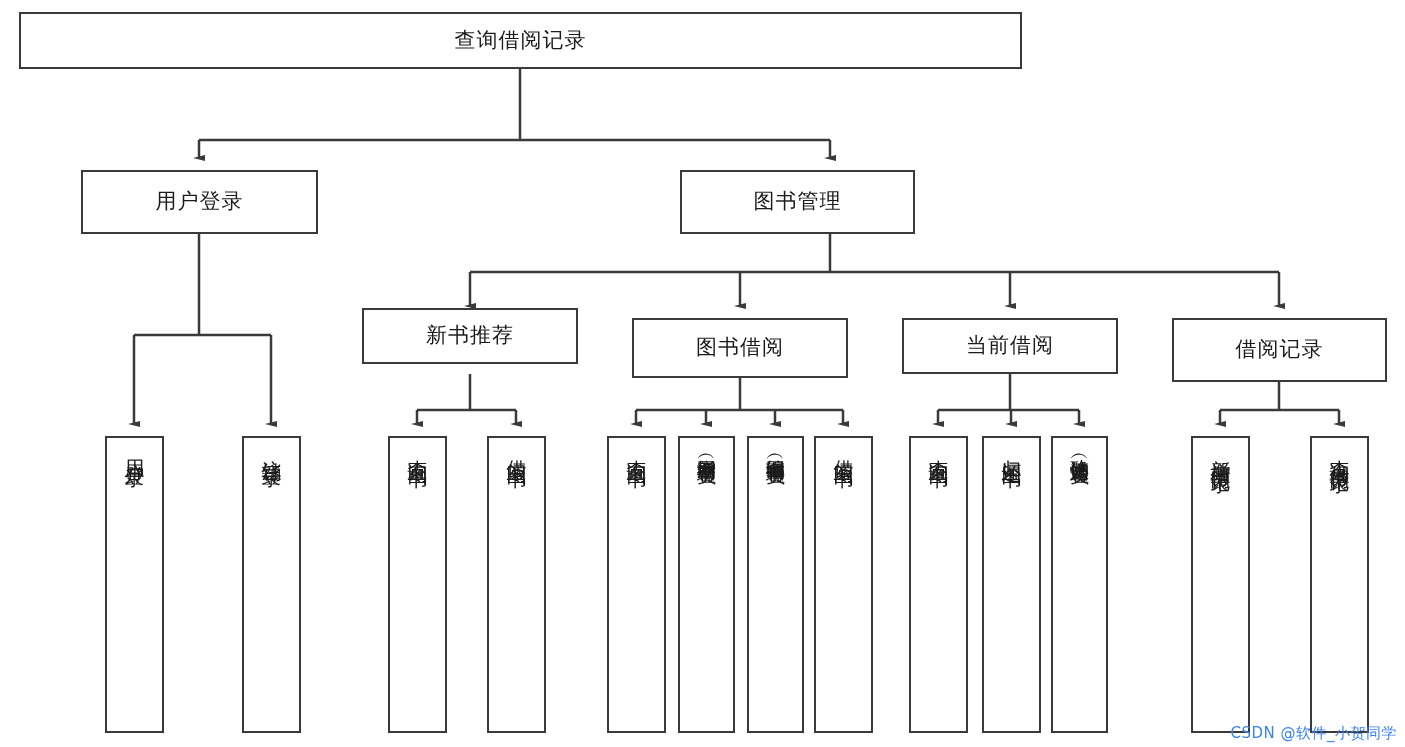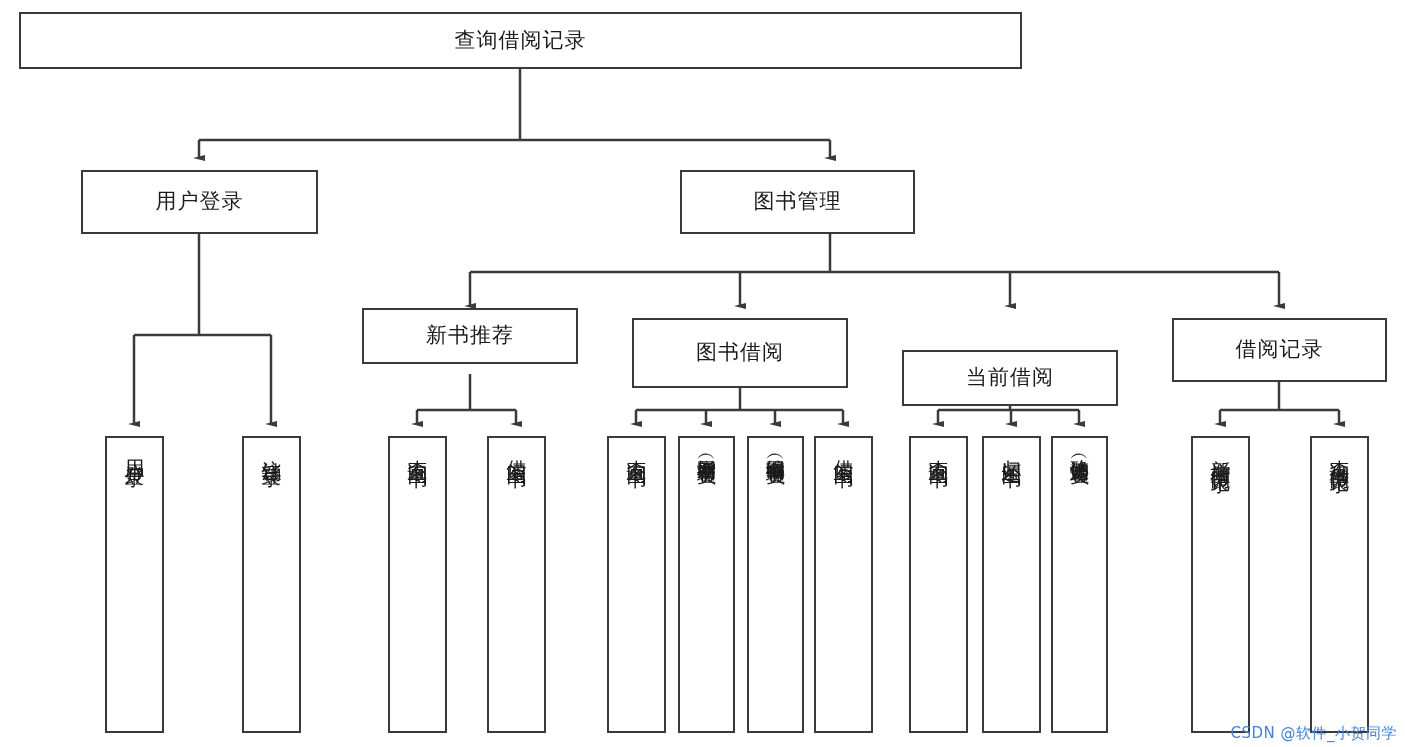--- a/index.html
+++ b/index.html
@@ -130,24 +130,24 @@
       </div>
       <div class="node horizontal" style="left: 81px; top: 170px; width: 237px; height: 64px;">
         <span class="label">用户登录</span>
       </div>
       <div class="node horizontal" style="left: 680px; top: 170px; width: 235px; height: 64px; text-align: right;">
         <span class="label">图书管理</span>
       </div>
       <div class="node horizontal" style="left: 362px; top: 308px; width: 216px; height: 56px;">
         <span class="label">新书推荐</span>
       </div>
-      <div class="node horizontal" style="left: 632px; top: 318px; width: 216px; height: 70px;">
+      <div class="node horizontal" style="left: 632px; top: 318px; width: 216px; height: 60px;">
         <span class="label">图书借阅</span>
       </div>
-      <div class="node horizontal" style="left: 902px; top: 318px; width: 216px; height: 56px; margin-top: 32px;">
+      <div class="node horizontal" style="left: 902px; top: 318px; width: 216px; height: 56px;">
         <span class="label">当前借阅</span>
       </div>
       <div class="node horizontal" style="left: 1172px; top: 318px; width: 215px; height: 64px;">
         <span class="label">借阅记录</span>
       </div>
       <div class="node vertical" style="left: 105px; top: 436px; width: 59px; height: 297px;">
         <span class="label">用户登录</span>
       </div>
       <div class="node vertical" style="left: 242px; top: 436px; width: 59px; height: 297px;">
         <span class="label">注销登录</span>

